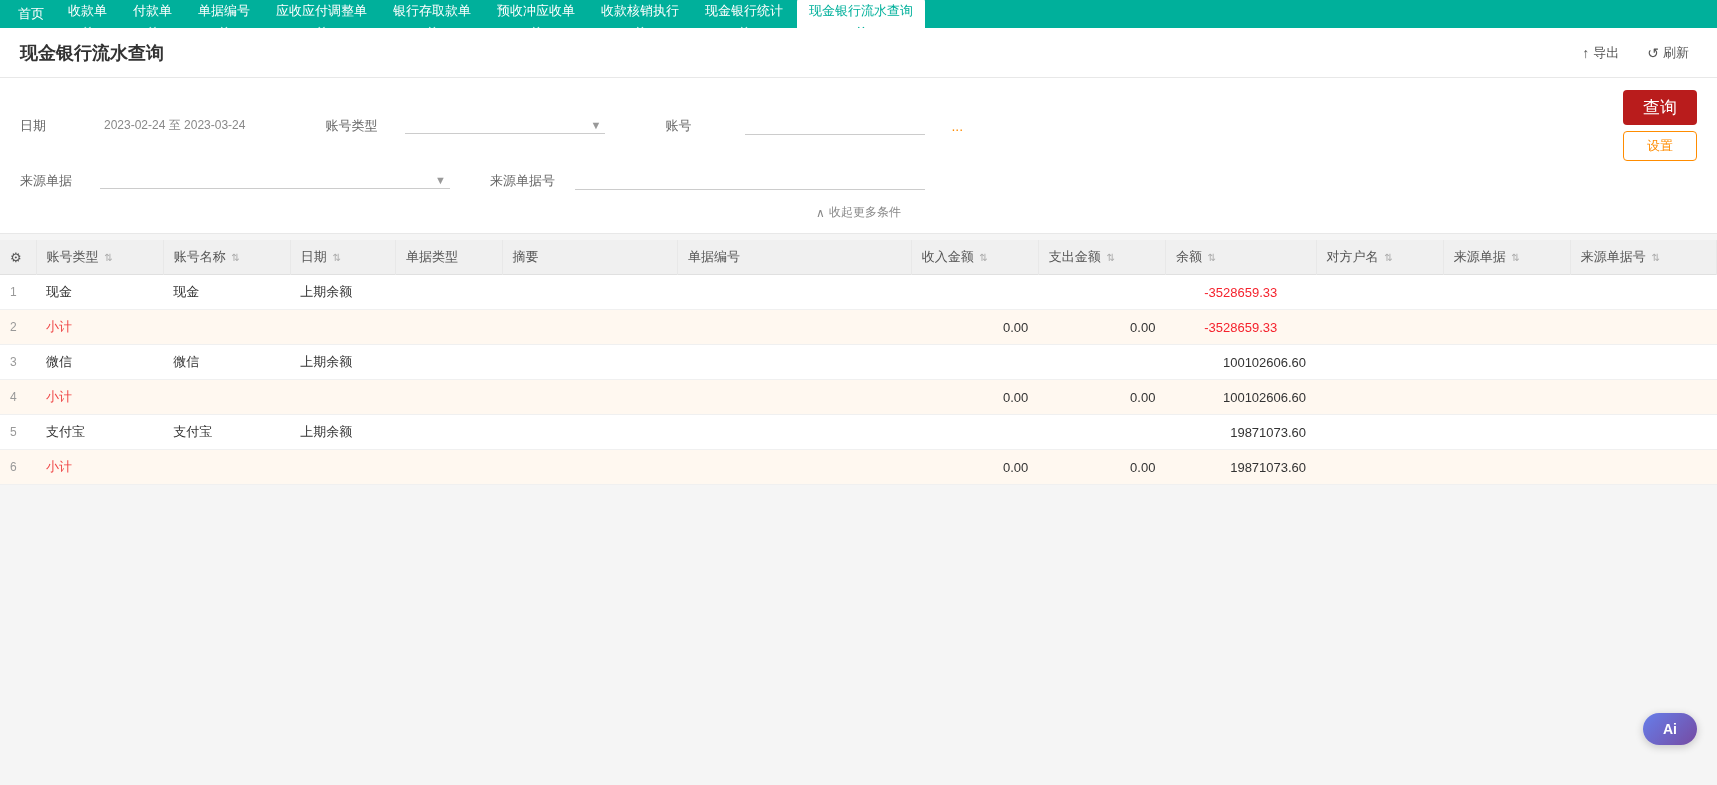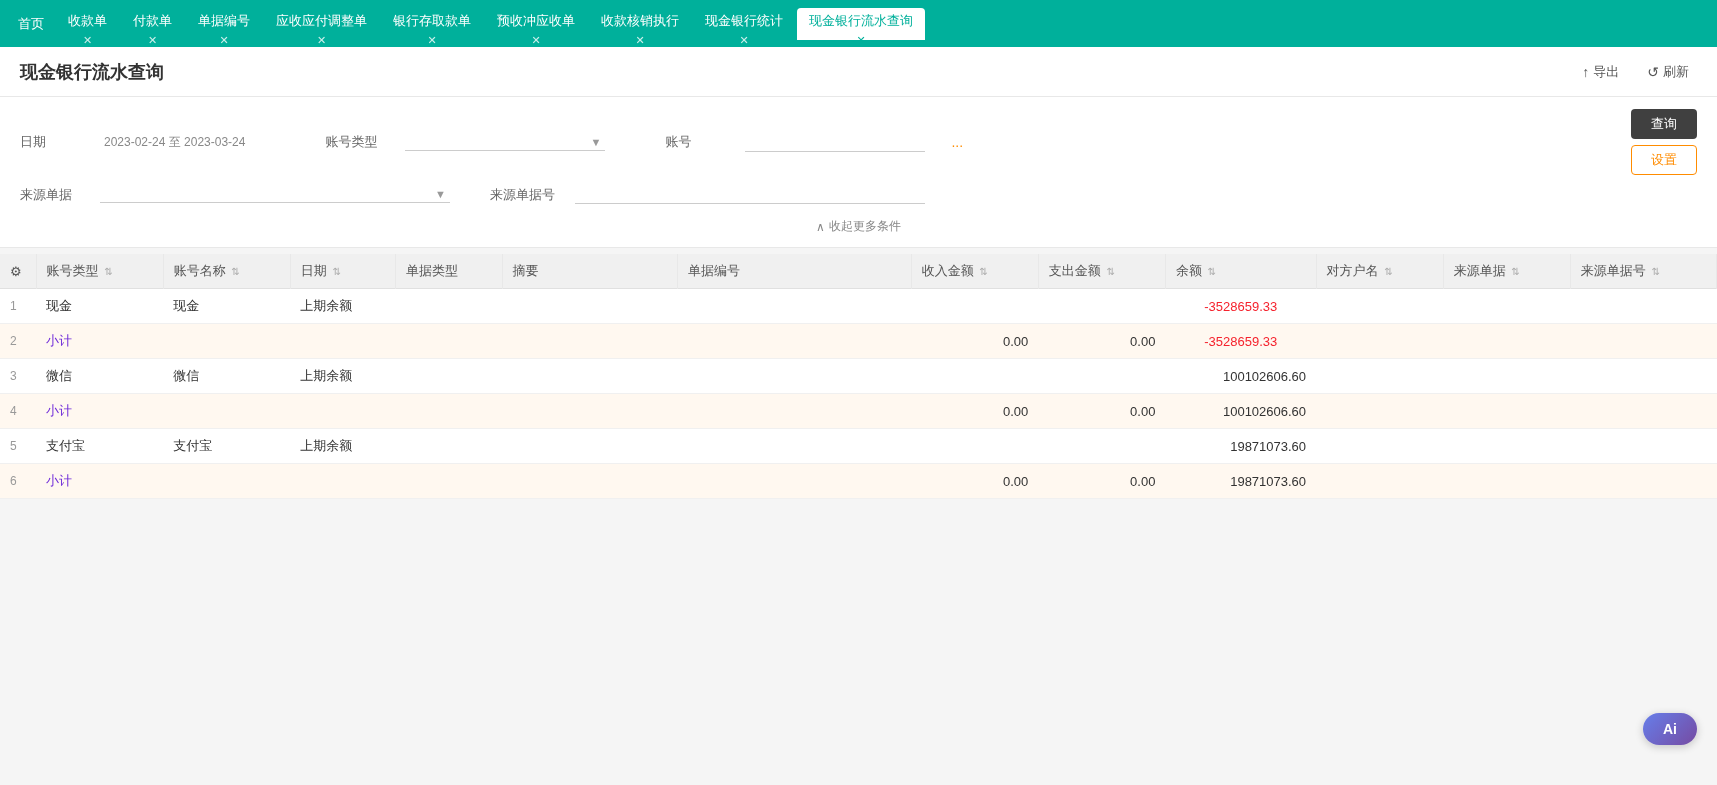--- a/index.html
+++ b/index.html
@@ -3,21 +3,21 @@
   <meta charset="utf-8">
   <style>
     * { margin: 0; padding: 0; box-sizing: border-box; }
     body { font-family: 'Microsoft YaHei', Arial, sans-serif; font-size: 13px; background: #f5f5f5; color: #333; }
 
     
     .top-nav {
       background: #00b09b;
       display: flex;
       align-items: center;
-      height: 47px;
+      height: 28px;
       padding: 0 8px;
       gap: 2px;
       overflow: hidden;
     }
     .nav-item {
       color: #fff;
       padding: 4px 12px;
       border-radius: 4px 4px 0 0;
       cursor: pointer;
       font-size: 13px;
@@ -127,27 +127,27 @@
     }
     .filter-input input {
       border: none;
       outline: none;
       font-size: 12px;
       color: #333;
       width: 100%;
       background: transparent;
     }
     .query-btn {
-      background: #404040;
+      background: #b91c1c;
       color: #fff;
       border: none;
       border-radius: 4px;
       padding: 6px 20px;
       cursor: pointer;
-      font-size: 13px;
+      font-size: 17px;
     }
     .settings-btn {
       background: #fff;
       color: #ff8c00;
       border: 1px solid #ff8c00;
       border-radius: 4px;
       padding: 5px 16px;
       cursor: pointer;
       font-size: 13px;
     }
@@ -208,21 +208,21 @@
     }
     tbody td {
       padding: 8px 10px;
       color: #333;
       white-space: nowrap;
     }
     tbody td.num { text-align: right; }
     tbody td.balance-neg { color: #f5222d; text-align: center; }
     tbody td.balance-pos { color: #333; text-align: right; }
     .row-num { color: #999; font-size: 12px; }
-    .subtotal-label { color: #6d28d9; }
+    .subtotal-label { color: #ef4444; }
 
     
     .ai-btn {
       position: fixed;
       right: 20px;
       bottom: 40px;
       background: linear-gradient(135deg, #667eea 0%, #764ba2 100%);
       color: #fff;
       border: none;
       border-radius: 20px;

